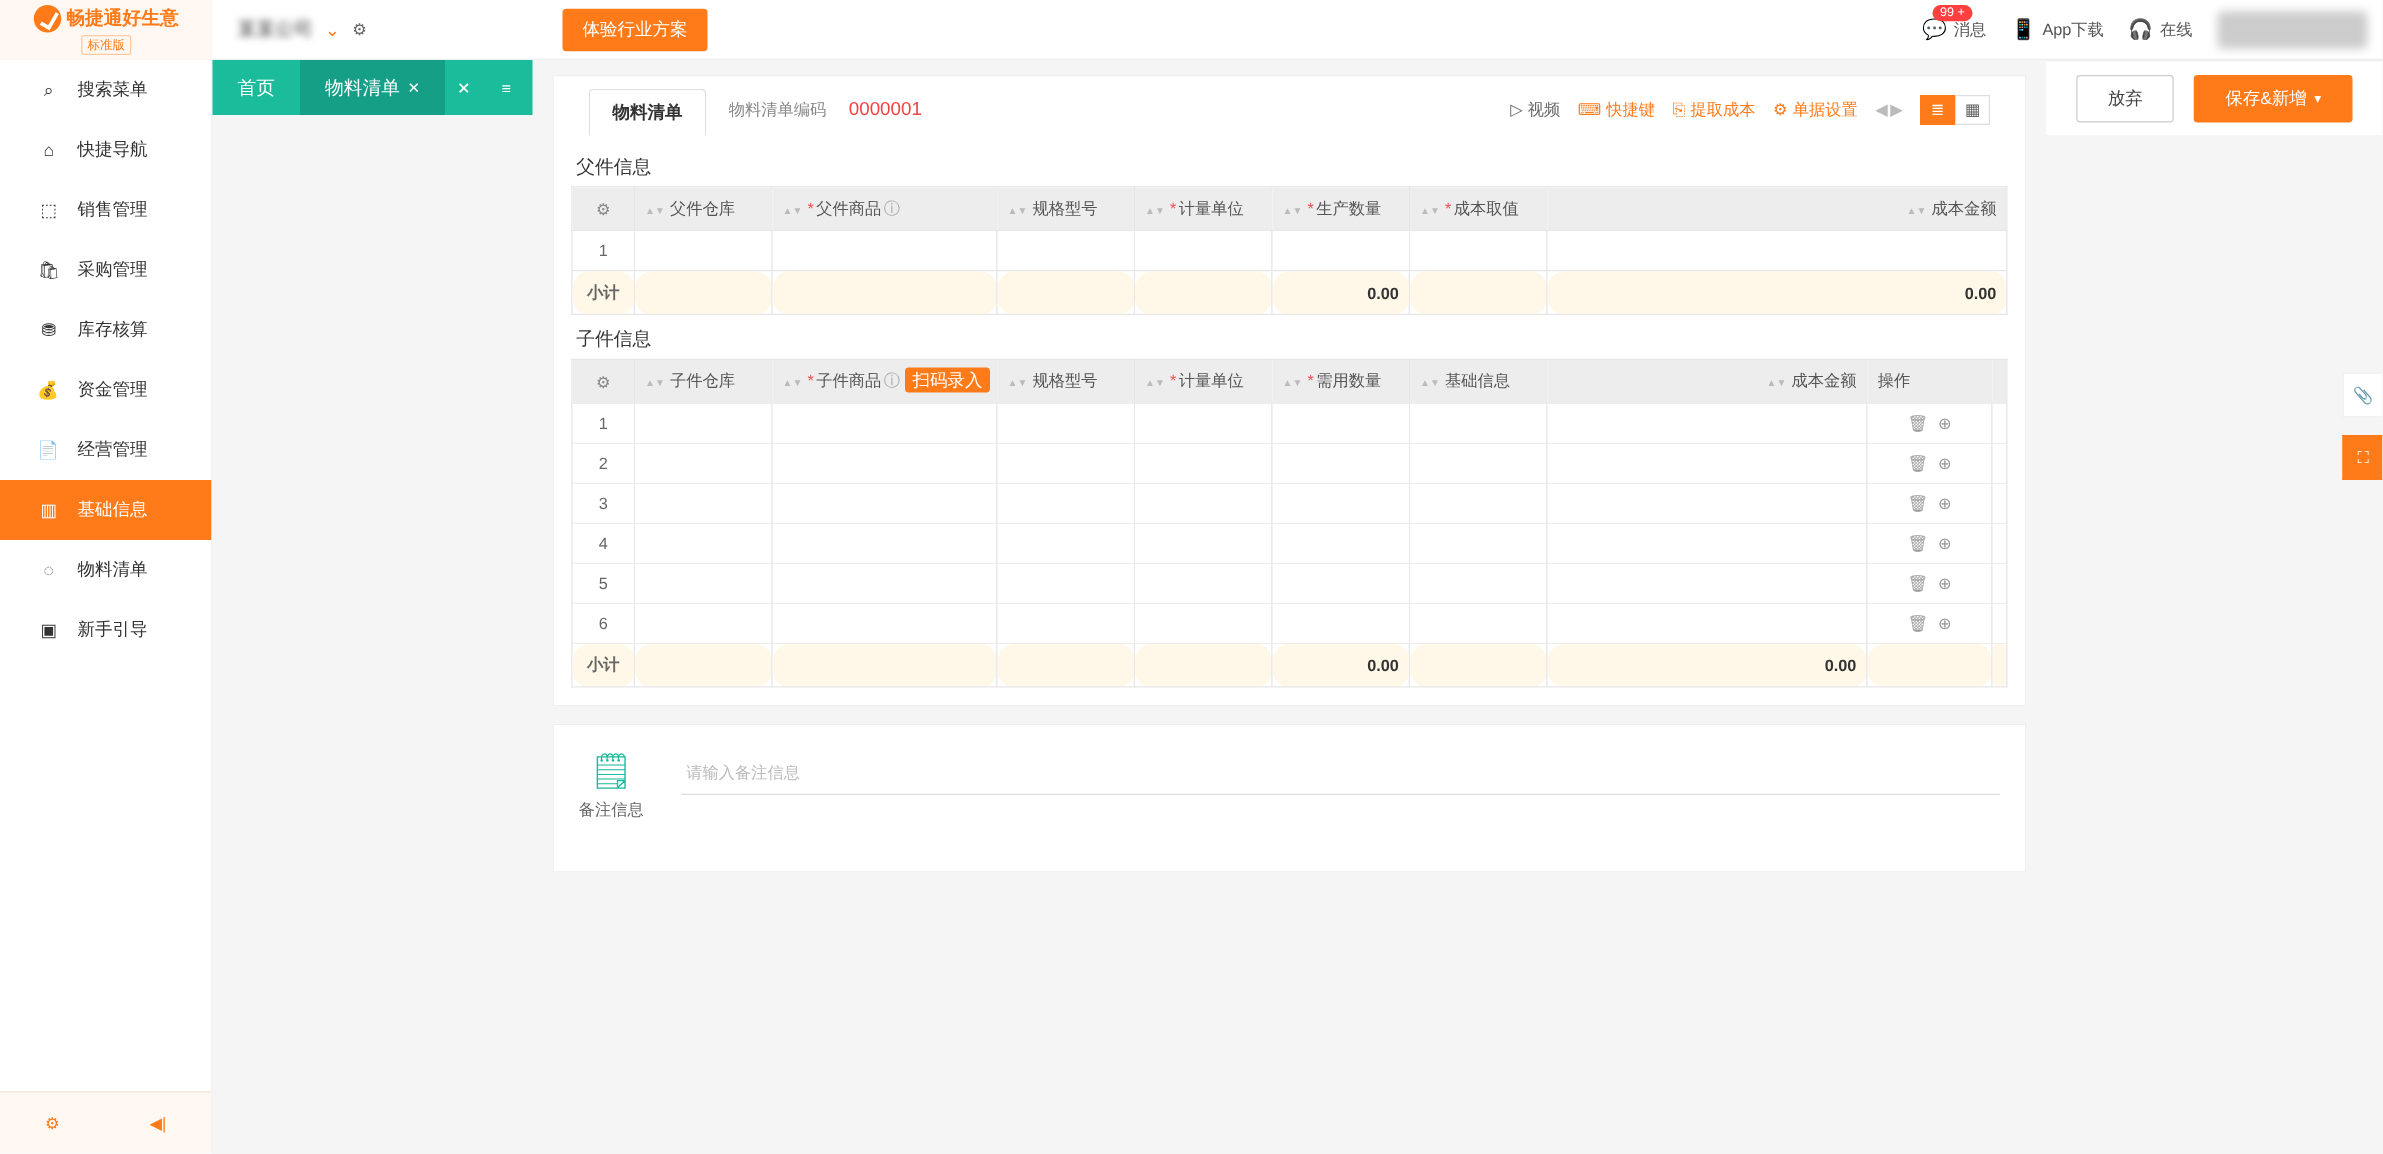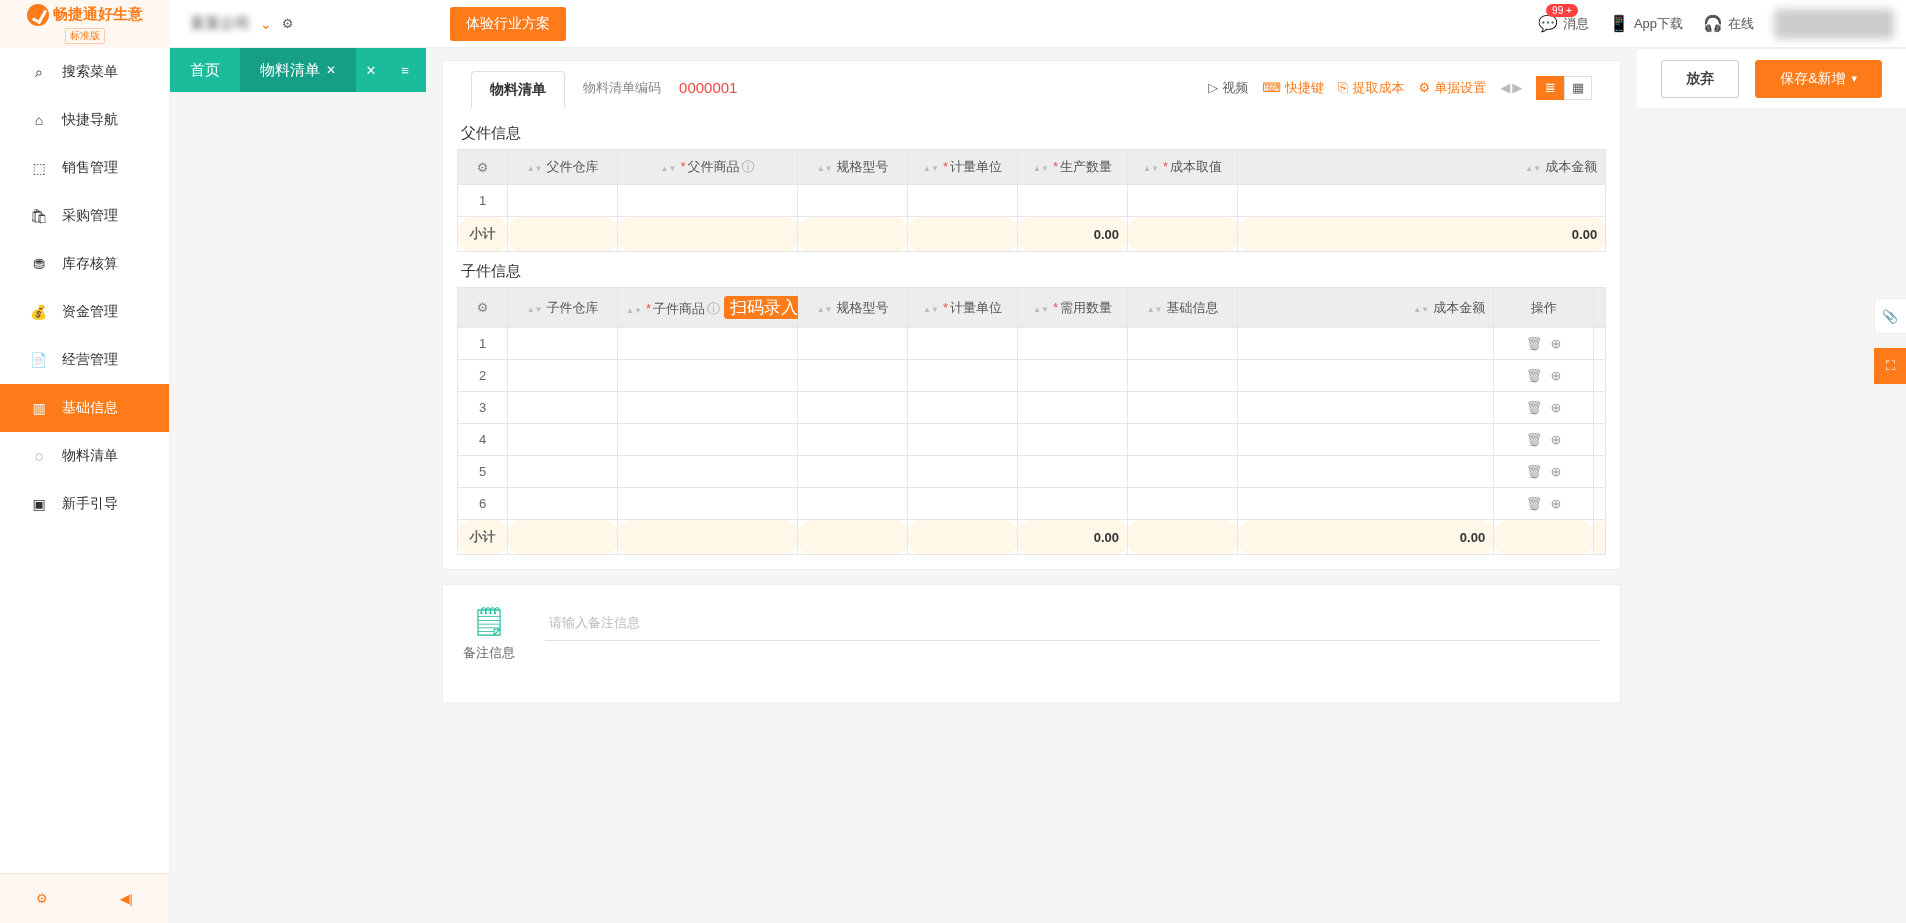--- a/index.html
+++ b/index.html
@@ -268,34 +268,34 @@
   border:1px solid #e6e6e6;
   padding:8px 8px;
   font-size:13px;
   background:#fff;
   position:relative;
 }
 .tbl thead th{
   background:#ededed;
   color:#555;
   font-weight:normal;
-  text-align:center;
+  text-align:left;
   white-space:nowrap;
 }
 .tbl .rownum{text-align:center;color:#666;width:50px;}
 .tbl .gearcell{width:50px;text-align:center;color:#888;}
 .tbl .amount-col{text-align:right;}
 .subtotal-row td{background:#fff8e8;font-weight:bold;border-radius:14px;}
 .required-star{color:#f05050;margin-right:2px;}
 .help-icon{color:#aaa;margin-left:2px;}
 .sort-icons{
   display:inline-flex;flex-direction:column;line-height:6px;font-size:8px;color:#bbb;margin-right:4px;
 }
 .scan-badge{
-  background:#ff7a18;color:#fff;font-size:17px;padding:2px 6px;border-radius:3px;margin-left:4px;
+  background:#ff7a18;color:#fff;font-size:14px;padding:2px 6px;border-radius:3px;margin-left:4px;
 }
 .op-cell{text-align:center;}
 .op-cell .op-icon{color:#999;margin:0 4px;cursor:pointer;}
 .scroll-stub{
   width:10px;background:#e2e2e2;
 }
 
 
 .remark-panel{
   background:#fff;border:1px solid #eee;
@@ -314,21 +314,21 @@
 
 .bottom-bar{
   height:60px;background:#fff;border-top:1px solid #eee;
   display:flex;align-items:center;justify-content:flex-end;
   padding:0 24px;gap:16px;
 }
 .btn{
   padding:9px 24px;font-size:14px;border-radius:3px;cursor:pointer;
   display:flex;align-items:center;gap:6px;
 }
-.btn-secondary{background:#fff;border:1px solid #ccc;color:#444;font-weight:bold;}
+.btn-secondary{background:#fff;border:1px solid #ccc;color:#444;}
 .btn-primary{background:#ff7a18;border:1px solid #ff7a18;color:#fff;}
 .btn-primary .chev{font-size:11px;}
 
 
 .edge-btn{
   position:absolute;right:0;width:32px;height:36px;
   background:#fff;border:1px solid #eee;border-right:none;
   display:flex;align-items:center;justify-content:center;
   color:#888;cursor:pointer;
 }

